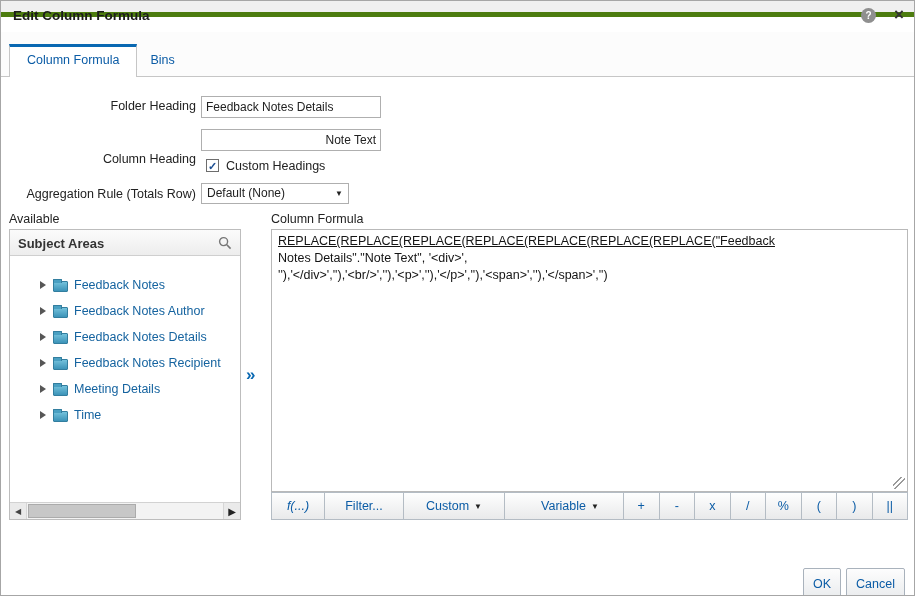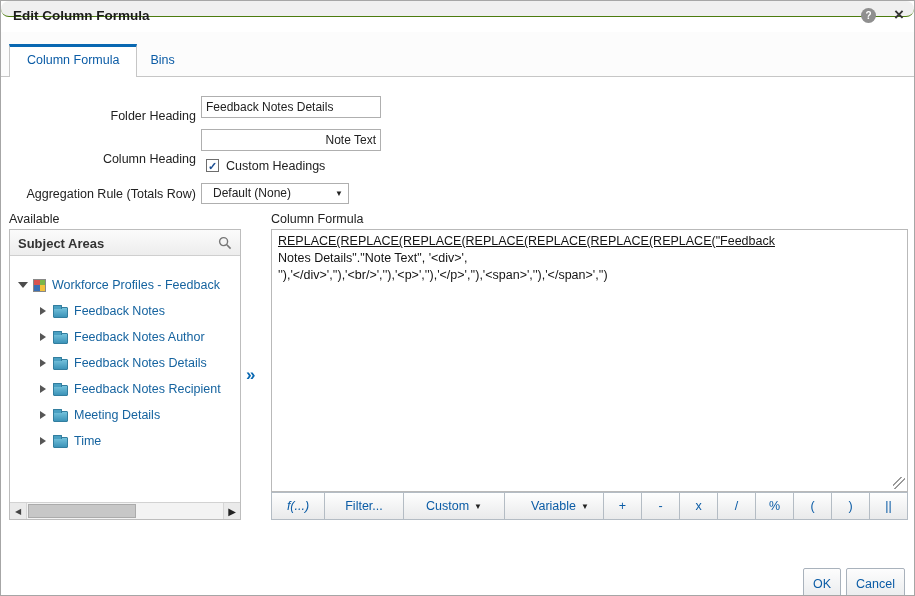--- a/index.html
+++ b/index.html
@@ -1,35 +1,35 @@
 <!DOCTYPE html>
 <html><head>
 <meta charset="utf-8">
 <style>
   * { margin:0; padding:0; box-sizing:border-box; }
   body { font-family:"Liberation Sans", sans-serif; background:#fff; }
   .dialog { position:relative; width:915px; height:596px; background:#fff; border:1px solid #a6a6a6; overflow:hidden; }
 
   
-  .titlebar { position:absolute; top:0; left:0; right:0; height:16px; background:#f0f0f0; border-bottom:1px solid #4d7c0f;border-radius:14px; }
+  .titlebar { position:absolute; top:0; left:0; right:0; height:16px; background:#f0f0f0; border-bottom:5px solid #4d7c0f; }
   .titlebar .title { position:absolute; left:12px; top:7px; font-size:13.5px; font-weight:bold; color:#1c1c1c; }
   .help-icon { position:absolute; right:38px; top:7px; width:15px; height:15px; border-radius:50%; background:#8f8f8f; color:#fff; font-size:10px; font-weight:bold; text-align:center; line-height:15px; cursor:pointer; }
   .close-icon { position:absolute; right:10px; top:4px; font-size:17px; font-weight:bold; color:#333; cursor:pointer; }
 
   
   .tabsbar { position:absolute; top:31px; left:0; right:0; height:45px; background:#fcfcfc; border-bottom:1px solid #c6c6c6; display:flex; align-items:flex-end; padding-left:8px; }
   .tab { font-size:12.5px; color:#0b5ca6; padding:8px 13px 9px; cursor:pointer; }
   .tab.active { background:#fff; border:1px solid #c6c6c6; border-top:3px solid #0968b2; border-bottom:none; margin-bottom:-1px; padding:6px 17px 10px; }
 
   
   .flabel { position:absolute; left:0; width:195px; text-align:right; font-size:12.5px; color:#222; }
   .tinput { position:absolute; left:200px; width:180px; height:22px; border:1px solid #afafaf; font-family:"Liberation Sans",sans-serif; font-size:12px; color:#222; padding:0 4px; background:#fff; }
   .checkbox { position:absolute; left:205px; top:158px; width:13px; height:13px; border:1px solid #6d6d6d; background:#fff; text-align:center; line-height:12px; font-size:11px; color:#1d4f93; font-weight:bold; cursor:pointer; }
   .cb-label { position:absolute; left:225px; top:158px; font-size:12.5px; color:#222; }
-  .select { position:absolute; left:200px; top:182px; width:148px; height:21px; border:1px solid #afafaf; background:#fff; font-size:12px; color:#222; line-height:19px; padding-left:11px; cursor:pointer; }
+  .select { position:absolute; left:200px; top:182px; width:148px; height:21px; border:1px solid #afafaf; background:#fff; font-size:12px; color:#222; line-height:19px; padding-left:5px; cursor:pointer; }
   .select .caret { position:absolute; right:5px; top:0; font-size:8px; color:#222; line-height:19px; }
 
   .section-label { position:absolute; font-size:12.5px; color:#222; }
 
   
   .left-panel { position:absolute; left:8px; top:228px; width:232px; height:291px; border:1px solid #bdbdbd; background:#fff; }
   .panel-header { position:absolute; top:0; left:0; right:0; height:26px; background:linear-gradient(#fbfbfb,#ededed); border-bottom:1px solid #cfcfcf; }
   .panel-header .ptitle { position:absolute; left:8px; top:6px; font-size:13px; font-weight:bold; color:#333; }
   .search-icon { position:absolute; right:8px; top:6px; cursor:pointer; }
   .tree { position:absolute; top:26px; left:0; right:0; bottom:17px; overflow:hidden; padding-top:16px; }
@@ -59,21 +59,21 @@
   .useg { }
   .resize-handle { position:absolute; right:2px; bottom:2px; width:12px; height:12px; background:
       linear-gradient(135deg, transparent 0 5px, #9a9a9a 5px 6.5px, transparent 6.5px 9px, #9a9a9a 9px 10.5px, transparent 10.5px);
       cursor:nwse-resize; }
 
   
   .ftoolbar { position:absolute; left:270px; top:491px; width:637px; height:28px; display:flex; }
   .fbtn { border:1px solid #b4bcc4; margin-left:-1px; background:linear-gradient(#fefefe,#e9eaeb); color:#0b5ca6; font-size:12.5px; display:flex; align-items:center; justify-content:center; gap:5px; cursor:pointer; }
   .fbtn:first-child { margin-left:0; }
   .fbtn .caret { font-size:8px; color:#222; }
-  .w-fx{width:54px; font-style:italic;} .w-filter{width:80px;} .w-column{width:102px;} .w-variable{width:100px;padding-left:12px;}
+  .w-fx{width:54px; font-style:italic;} .w-filter{width:80px;} .w-column{width:102px;} .w-variable{width:120px;padding-left:12px;}
   .w-op{flex:1;}
 
   
   .footer-btns { position:absolute; right:9px; top:567px; display:flex; gap:5px; }
   .dlg-btn { height:32px; border:1px solid #a9b2bc; border-radius:2px; background:linear-gradient(#fdfdfd,#e9ebed); color:#0b5ca6; font-size:12.5px; padding:0 9px; line-height:20px; cursor:pointer; }
 </style>
 </head>
 <body>
 
 <div class="dialog">
@@ -82,21 +82,21 @@
     <span class="title">Edit Column Formula</span>
     <span class="help-icon">?</span>
     <span class="close-icon">×</span>
   </div>
 
   <div class="tabsbar">
     <div class="tab active">Column Formula</div>
     <div class="tab">Bins</div>
   </div>
 
-  <div class="flabel" style="top:108px;">Folder Heading</div>
+  <div class="flabel" style="top:98px;">Folder Heading</div>
   <input class="tinput" style="top: 95px;" value="Feedback Notes Details">
 
   <div class="flabel" style="top:151px;text-align:right;">Column Heading</div>
   <input class="tinput" style="top: 128px; text-align: right;" value="Note Text">
 
   <div class="checkbox">✓</div>
   <div class="cb-label">Custom Headings</div>
 
   <div class="flabel" style="top:186px;">Aggregation Rule (Totals Row)</div>
   <div class="select">
@@ -111,30 +111,20 @@
     <div class="panel-header">
       <span class="ptitle">Subject Areas</span>
       <span class="search-icon">
         <svg width="14" height="14" viewBox="0 0 14 14">
             <circle cx="5.6" cy="5.6" r="4" fill="none" stroke="#767676" stroke-width="1.4"></circle>
             <line x1="8.8" y1="8.8" x2="12.6" y2="12.6" stroke="#767676" stroke-width="1.6"></line>
           </svg>
       </span>
     </div>
     <div class="tree">
-      <div class="tree-row root">
-        <span class="tw-exp"></span>
-        <span class="cube-icon">
-            <i></i>
-            <i></i>
-            <i></i>
-            <i></i>
-          </span>
-        <span class="tree-label">Workforce Profiles - Feedback</span>
-      </div>
       <div class="tree-row child">
         <span class="tw-col"></span>
         <span class="folder-icon"></span>
         <span class="tree-label">Feedback Notes</span>
       </div>
       <div class="tree-row child">
         <span class="tw-col"></span>
         <span class="folder-icon"></span>
         <span class="tree-label">Feedback Notes Author</span>
       </div>

